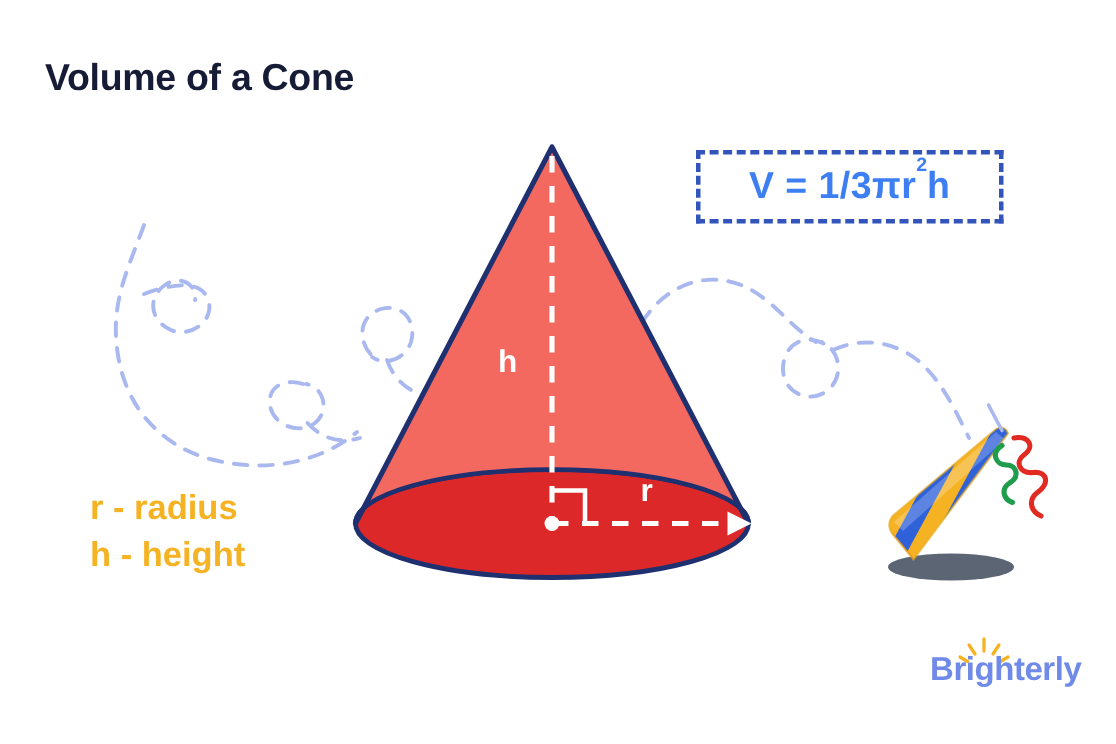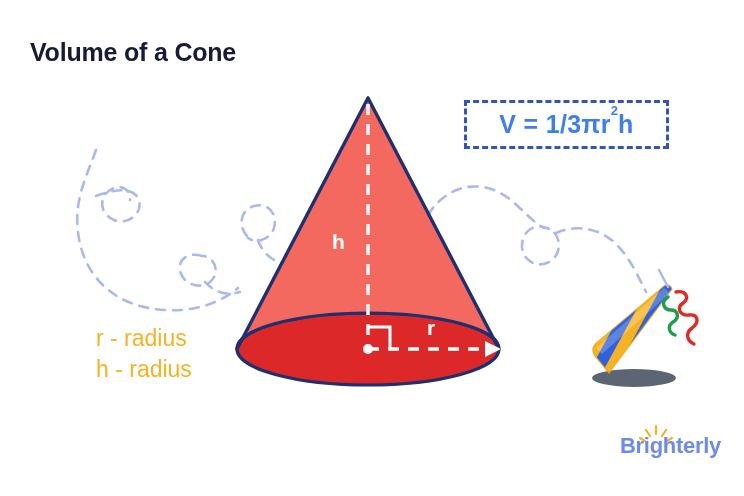--- a/index.html
+++ b/index.html
@@ -73,25 +73,24 @@
     font-size: 13px;
     top: -0.7em;
     position: relative;
     letter-spacing: 0;
   }
   .legend {
     position: absolute;
     left: 60px;
     top: 323px;
     font-size: 23px;
-    font-weight: normal;
+    font-weight: bold;
     color: #f5b324;
     line-height: 31px;
     white-space: nowrap;
-    margin-left: 36px;
   }
   .cone-label {
     position: absolute;
     font-size: 21px;
     font-weight: bold;
     color: #ffffff;
     white-space: nowrap;
   }
   .label-h { left: 332px; top: 230px; }
   .label-r { left: 427px; top: 316px; }
@@ -198,21 +197,21 @@
 
   <div class="page-title">Volume of a Cone</div>
 
 
   <div class="formula-box">
     <div class="formula-text"><span>V = 1/3πr</span><sup>2</sup><span>h</span></div>
   </div>
 
   <div class="legend">
     <div>r - radius</div>
-    <div>h - radius</div>
+    <div>h - height</div>
   </div>
 
   <div class="cone-label label-h">h</div>
   <div class="cone-label label-r">r</div>
 
   <div class="logo-text">Brighterly</div>
 
 </div>
 
 </body></html>

